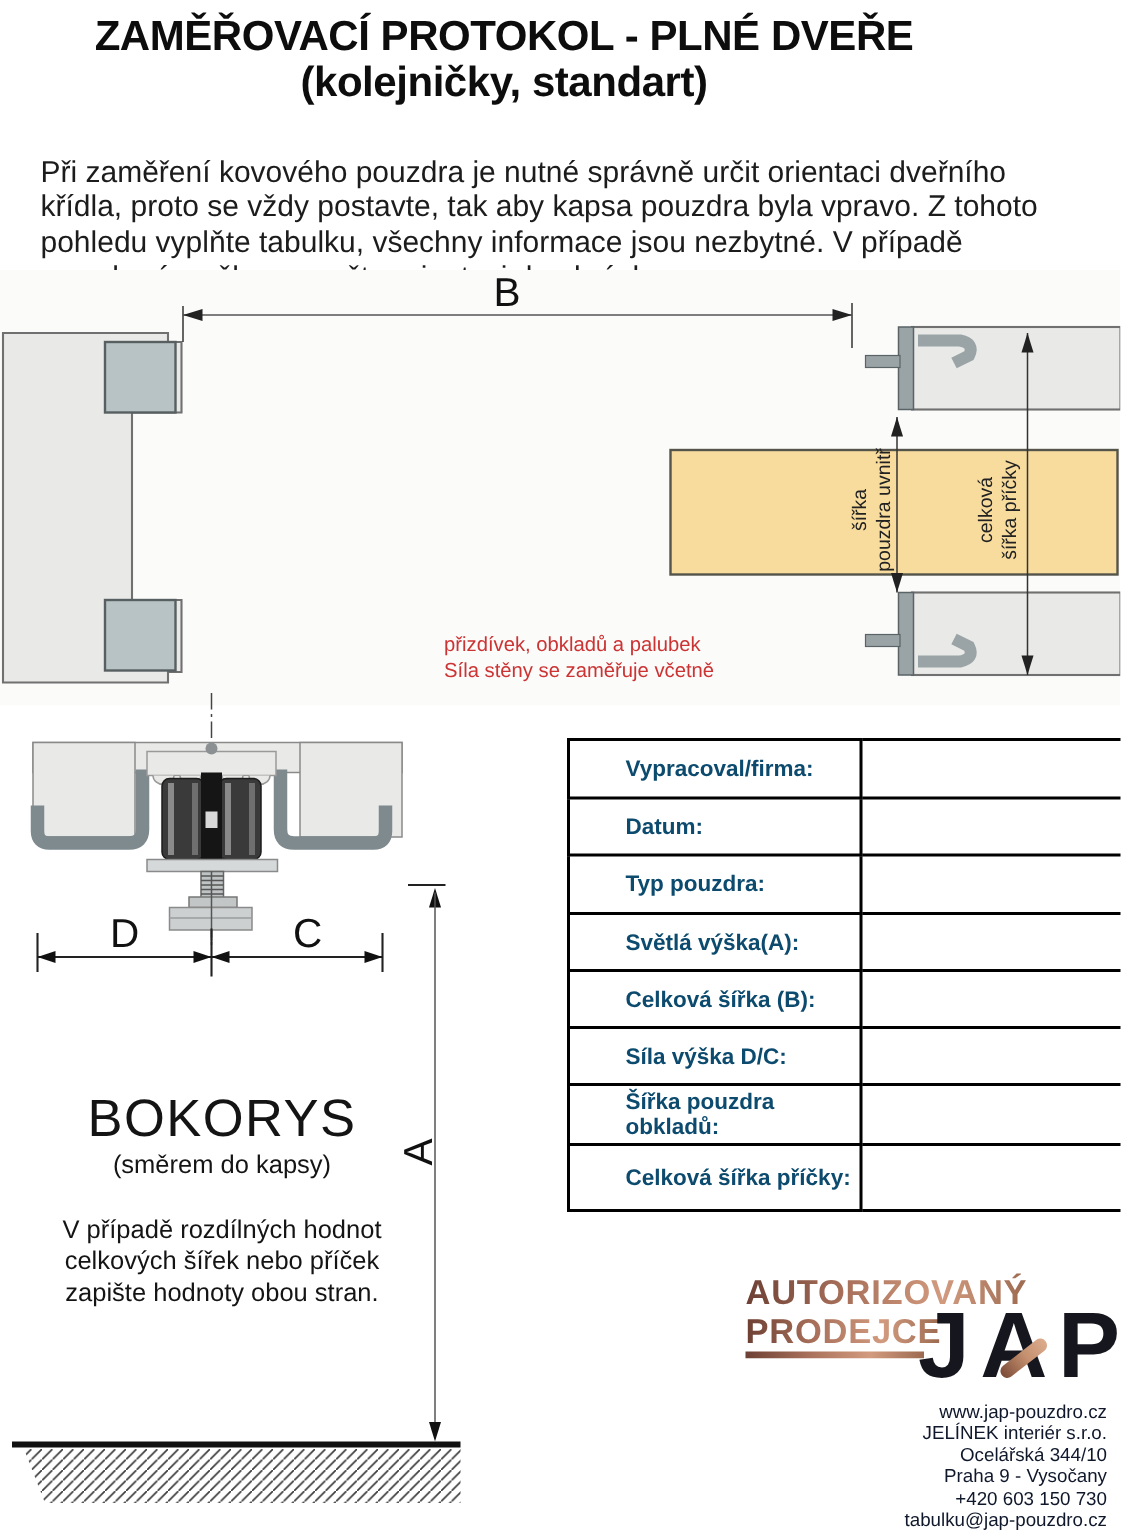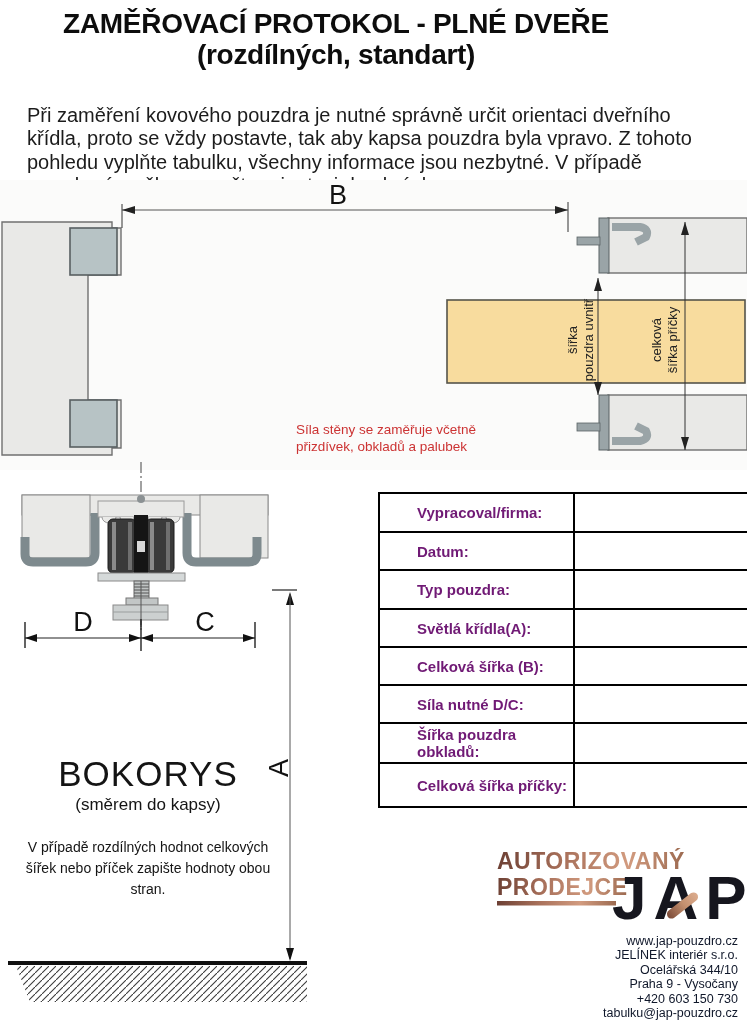--- a/index.html
+++ b/index.html
@@ -26,30 +26,30 @@
   }
   
   .form-table{
     left:378px;top:492px;width:359px;
     border-collapse:collapse;table-layout:fixed;
   }
   .form-table td{
     border:2px solid #000;vertical-align:middle;
     padding:2px 4px 2px 7px;
   }
-  .form-table td.lbl{width:152px;font-size:15px;font-weight:bold;line-height:17px;color:#701a75;padding-left:37px;}
+  .form-table td.lbl{width:152px;font-size:15px;font-weight:bold;line-height:17px;color:#0c4a6e;padding-left:37px;}
   .form-table td.val{width:192px;background:#fff;}
   
   .bokorys-block{
-    left:15px;top:754px;width:266px;text-align:center;color:#141414;
+    left:15px;top:726px;width:266px;text-align:center;color:#141414;
   }
   .bokorys-title{font-size:35px;font-weight:400;letter-spacing:1px;line-height:40px;}
   .bokorys-sub{font-size:17px;line-height:21px;margin-top:0;}
   .bokorys-warn{font-size:17px;line-height:21px;}
-  .bokorys-note{font-size:14px;line-height:21px;margin-top:22px;}
+  .bokorys-note{font-size:17px;line-height:21px;margin-top:22px;}
   
   .footer-auth-svg{left:495px;top:848px;}
   .jap-logo{
     left:612px;top:866px;font-size:62px;font-weight:bold;letter-spacing:7px;
     color:#16161e;line-height:64px;
   }
   .jap-swoosh{
     left:664px;top:901px;width:37px;height:9px;border-radius:5px;
     background:linear-gradient(90deg,#7c4b38,#c4906f 55%,#dcac8e);
     transform:rotate(-38deg);
@@ -57,21 +57,21 @@
   .contact{
     left:538px;top:934px;width:200px;text-align:right;
     font-size:12.5px;line-height:14.4px;color:#0f172a;
   }
 </style>
 </head>
 <body>
 
 <div class="abs doc-title">
   <div>ZAMĚŘOVACÍ PROTOKOL - PLNÉ DVEŘE</div>
-  <div>(rozdílných, standart)</div>
+  <div>(kolejničky, standart)</div>
 </div>
 
 <p class="abs intro">Při zaměření kovového pouzdra je nutné správně určit orientaci dveřního křídla, proto se vždy postavte, tak aby kapsa pouzdra byla vpravo. Z tohoto pohledu vyplňte tabulku, všechny informace jsou nezbytné. V případě zamykací mušle naznačte orientaci do obrázku.</p>
 
 <svg class="abs top-svg" width="747" height="300" viewBox="0 0 747 300">
   <rect x="0" y="0" width="747" height="290" fill="#fbfbfa"></rect>
 
   <path d="M2,42 L112,42 L112,48 L121,48 L121,95 L88,95 L88,220 L121,220 L121,268 L112,268 L112,275 L2,275 Z" fill="#e9e9e7" stroke="#707070" stroke-width="1.4"></path>
   <rect x="70" y="48" width="47" height="47" fill="#b7c3c5" stroke="#585f61" stroke-width="1.6"></rect>
   <rect x="70" y="220" width="47" height="47" fill="#b7c3c5" stroke="#585f61" stroke-width="1.6"></rect>
@@ -102,22 +102,22 @@
   <text transform="rotate(-90)" x="-160" y="593" text-anchor="middle" font-size="13" fill="#222">pouzdra uvnitř</text>
 
   <line x1="685" y1="42" x2="685" y2="270" stroke="#333" stroke-width="1"></line>
   <polygon points="685,42 681,55 689,55" fill="#222"></polygon>
   <polygon points="685,270 681,257 689,257" fill="#222"></polygon>
   <text transform="rotate(-90)" x="-160" y="661" text-anchor="middle" font-size="13" fill="#222">celková</text>
   <text transform="rotate(-90)" x="-160" y="677" text-anchor="middle" font-size="13" fill="#222">šířka příčky</text>
 </svg>
 
 <div class="abs red-note">
+  <div>přizdívek, obkladů a palubek</div>
   <div>Síla stěny se zaměřuje včetně</div>
-  <div>přizdívek, obkladů a palubek</div>
 </div>
 
 <svg class="abs bok-svg" width="330" height="565" viewBox="0 0 330 565">
   <defs>
     <pattern id="hatch" patternUnits="userSpaceOnUse" width="7" height="7">
       <path d="M0,7 L7,0" stroke="#3a3a3a" stroke-width="1.1"></path>
     </pattern>
   </defs>
 
   <path d="M141,7 V175" stroke="#444" stroke-width="1" stroke-dasharray="11 3 2 3" fill="none"></path>
@@ -185,29 +185,29 @@
   </tr>
   <tr style="height:38px">
     <td class="lbl">Datum:</td>
     <td class="val"></td>
   </tr>
   <tr style="height:39px">
     <td class="lbl">Typ pouzdra:</td>
     <td class="val"></td>
   </tr>
   <tr style="height:38px">
-    <td class="lbl">Světlá křídla(A):</td>
+    <td class="lbl">Světlá výška(A):</td>
     <td class="val"></td>
   </tr>
   <tr style="height:38px">
     <td class="lbl">Celková šířka (B):</td>
     <td class="val"></td>
   </tr>
   <tr style="height:38px">
-    <td class="lbl">Síla nutné D/C:</td>
+    <td class="lbl">Síla výška D/C:</td>
     <td class="val"></td>
   </tr>
   <tr style="height:37px">
     <td class="lbl">Šířka pouzdra obkladů:</td>
     <td class="val"></td>
   </tr>
   <tr style="height:44px">
     <td class="lbl">Celková šířka příčky:</td>
     <td class="val"></td>
   </tr>

